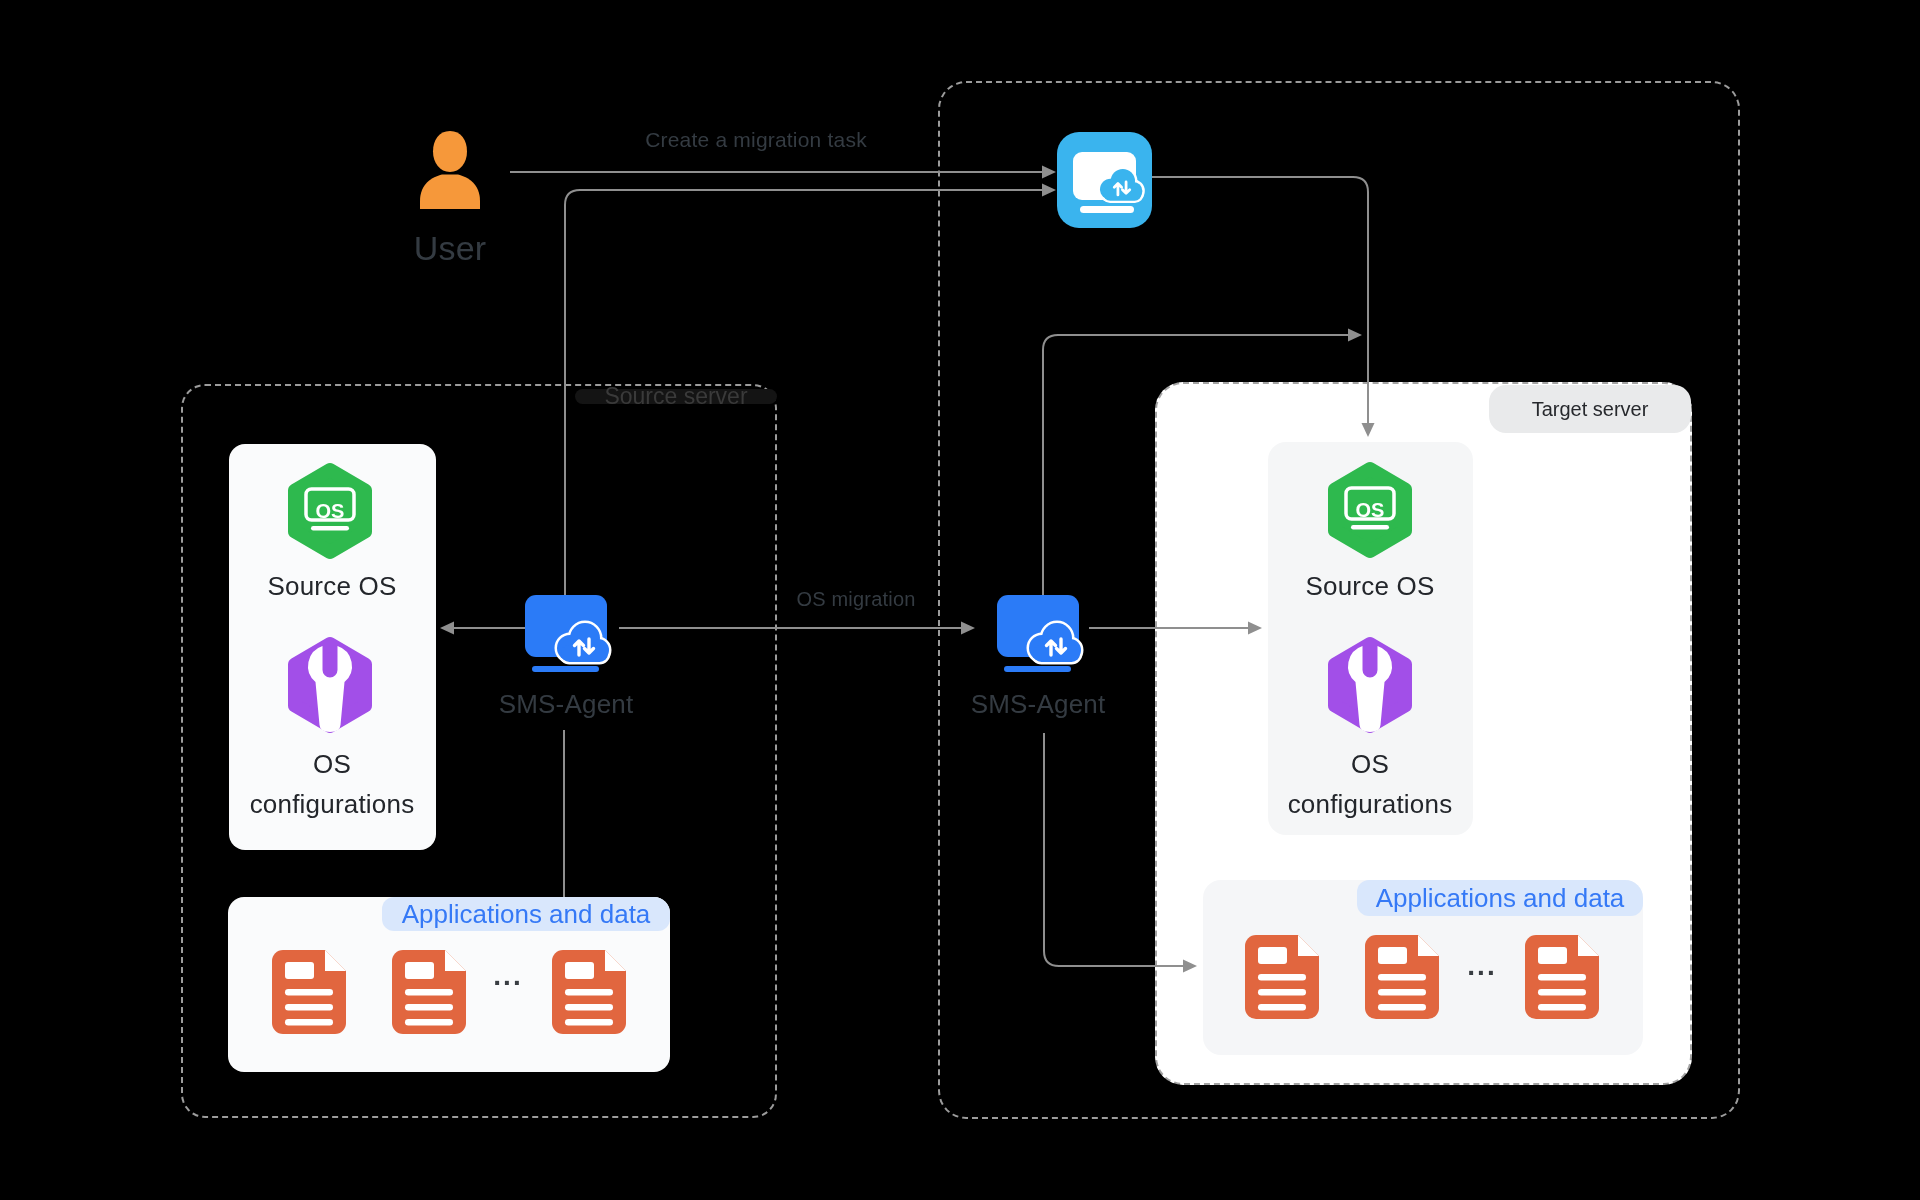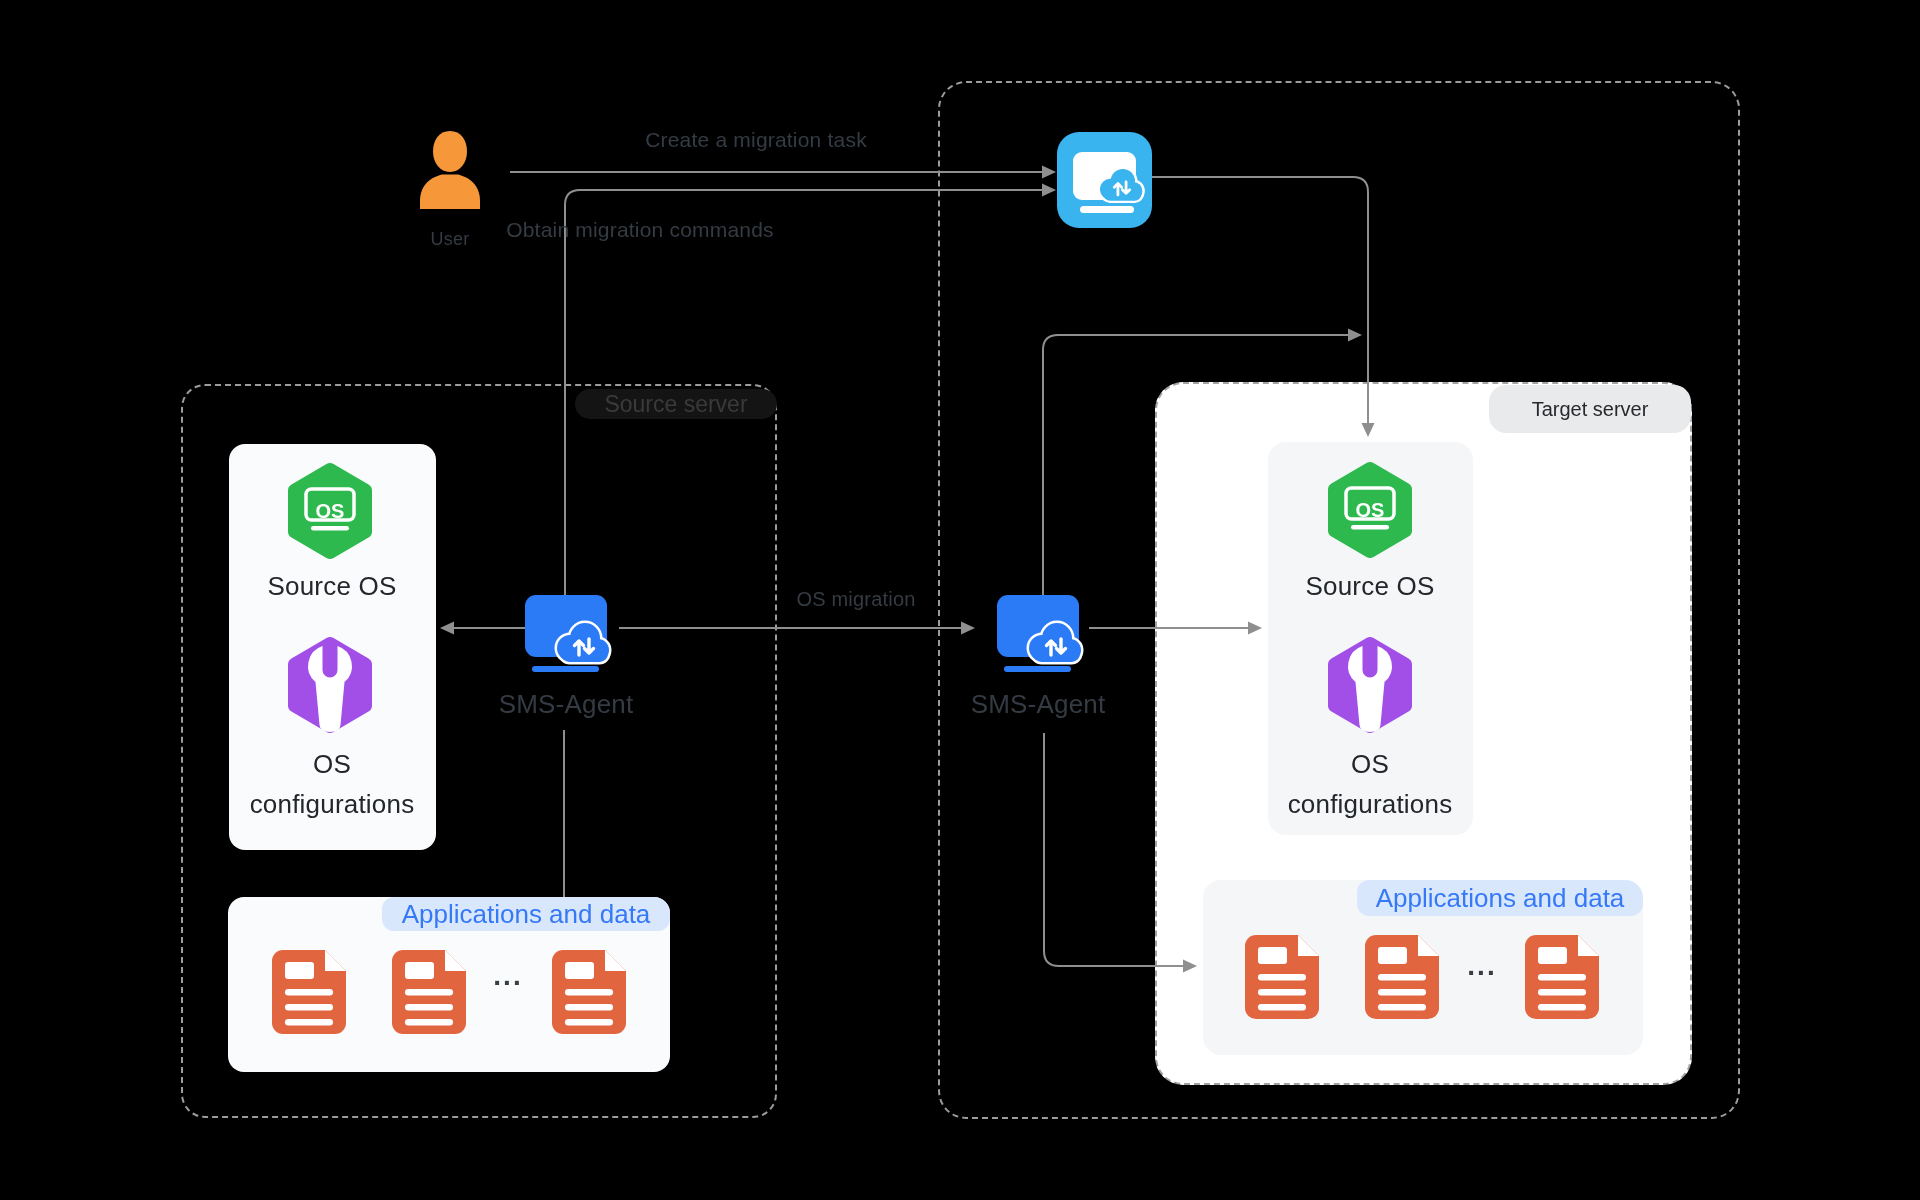--- a/index.html
+++ b/index.html
@@ -26,21 +26,21 @@
 <body>
 
 <div class="stage">
 
   <div class="dashed-box" style="left:181px;top:384px;width:596px;height:734px;border-radius:24px"></div>
   <div class="dashed-box" style="left:938px;top:81px;width:802px;height:1038px;border-radius:28px"></div>
 
   <div class="abs" style="left:1155px;top:382px;width:537px;height:703px;background:var(--white);
               border:2px dashed #a3a3a3;border-radius:28px"></div>
 
-  <div class="pill" style="left:575px;top:389px;width:202px;height:30px;background:var(--source-pill-bg);
+  <div class="pill" style="left:575px;top:389px;width:202px;height:15px;background:var(--source-pill-bg);
               border-radius:15px;color:var(--source-pill-text);font-size:23px">
     <span>Source server</span>
   </div>
   <div class="pill" style="left:1489px;top:385px;width:202px;height:48px;background:var(--target-pill-bg);
               border-radius:17px;color:var(--target-pill-text);font-size:20px">
     <span>Target server</span>
   </div>
 
   <div class="panel" style="left:229px;top:444px;width:207px;height:406px;border-radius:16px"></div>
 
@@ -79,24 +79,23 @@
       <polygon points="975,628 961,621.5 961,634.5"></polygon>
       <polygon points="1262,628 1248,621.5 1248,634.5"></polygon>
       <polygon points="1197,966 1183,959.5 1183,972.5"></polygon>
     </g>
   </svg>
 
   <svg class="abs" style="left:410px;top:124px" width="80" height="86" viewBox="0 0 80 86">
     <path fill="var(--orange)" d="M40 7 C29 7 23 16 23 27.5 C23 39 30 48 40 48 C50 48 57 39 57 27.5 C57 16 51 7 40 7 Z"></path>
     <path fill="var(--orange)" d="M10 85 L10 77 C10 60 22 53 32 50.5 L48 50.5 C58 53 70 60 70 77 L70 85 Z"></path>
   </svg>
-  <div class="lbl" style="left:370px;top:229px;width:160px;font-size:18px">User</div>
+  <div class="lbl" style="left:370px;top:229px;width:160px;font-size:34px">User</div>
 
   <div class="lbl" style="left:556px;top:128px;width:400px">Create a migration task</div>
-  <div class="lbl" style="left:440px;top:218px;width:400px">Obtain migration commands</div>
   <div class="lbl" style="left:756px;top:588px;width:200px;font-size:20px">OS migration</div>
 
   <div class="abs" style="left:1057px;top:132px;width:95px;height:96px">
     <div class="abs" style="left:0;top:0;width:95px;height:96px;background:var(--cyan);border-radius:22px"></div>
     <div class="abs" style="left:16px;top:20px;width:63px;height:48px;background:#fff;border-radius:9px"></div>
     <div class="abs" style="left:23px;top:74px;width:54px;height:7px;background:#fff;border-radius:3.5px"></div>
     <svg class="abs" style="left:38px;top:32px" width="54" height="44" viewBox="0 0 66 54">
       <g stroke="#fff" stroke-width="6" fill="var(--cyan)">
         <circle cx="19" cy="31" r="13"></circle>
           <circle cx="34" cy="21" r="15"></circle>

